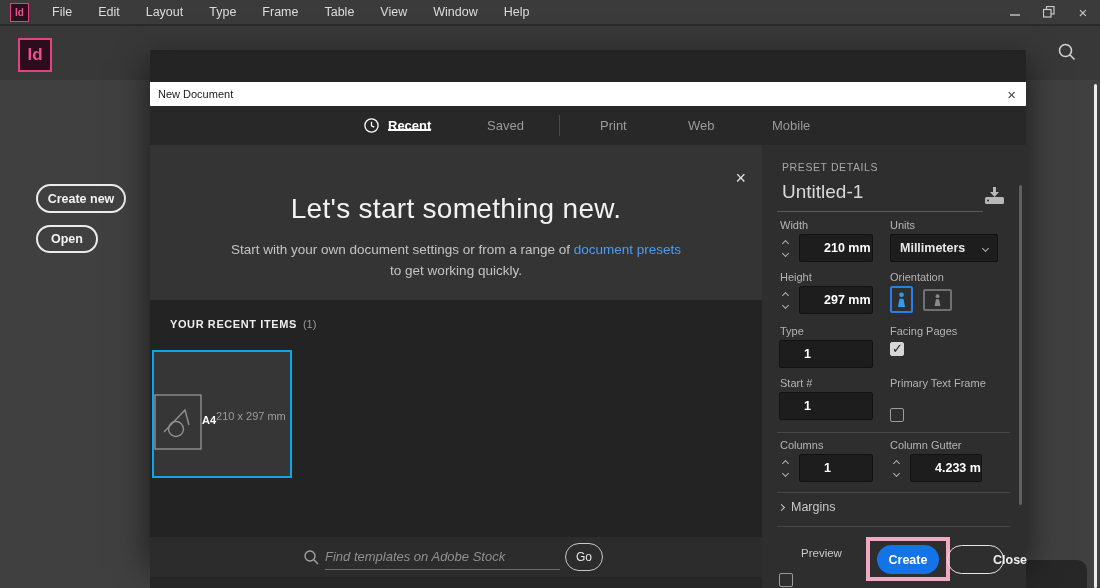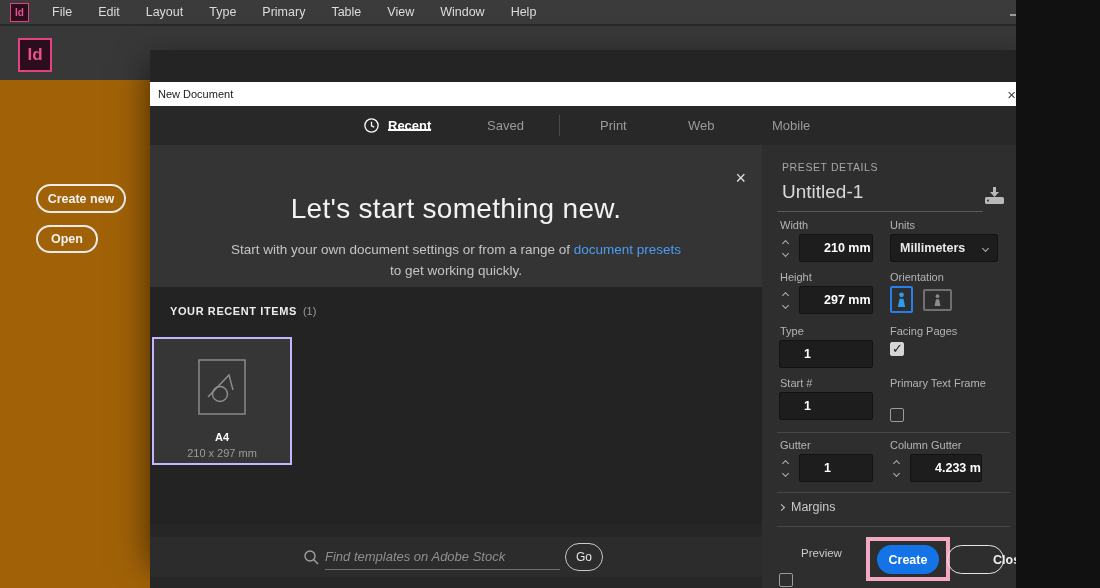--- a/index.html
+++ b/index.html
@@ -1,17 +1,17 @@
 <!DOCTYPE html>
 <html><head>
 <meta charset="utf-8">
 <style>
   * { margin:0; padding:0; box-sizing:border-box; }
   body { font-family:"Liberation Sans","DejaVu Sans",sans-serif; background:#111; }
-  #stage { position:relative; width:1016px; height:588px; background:#a16207; overflow:hidden; }
+  #stage { position:relative; width:1100px; height:588px; background:#404040; overflow:hidden; }
 
   
   #menubar { position:absolute; left:0; top:0; width:1100px; height:26px; background:#3b3b3b;
              display:flex; align-items:center; padding-left:10px; border-bottom:2px solid #2a2a2a; }
   .mini-logo { width:19px; height:19px; background:#2b0d1e; border:1px solid #e0437f; color:#e8538c;
                font-size:10px; font-weight:bold; display:flex; align-items:center; justify-content:center; margin-right:10px; }
   .menu-item { color:#dcdcdc; font-size:12.5px; padding:0 13px; cursor:default; }
   #win-controls { margin-left:auto; display:flex; align-items:center; gap:0; }
   .win-btn { width:34px; height:24px; display:flex; align-items:center; justify-content:center; color:#c9c9c9; }
 
@@ -45,25 +45,25 @@
   #tab-divider { position:absolute; left:409px; top:9px; width:1px; height:21px; background:#4a4a4a; }
 
   #dlg-content { display:flex; height:443px; }
   #main-col { position:relative; width:612px; background:#262626; }
   #banner { position:absolute; left:0; top:0; width:612px; height:155px; background:#343434; }
   #banner-close { position:absolute; right:16px; top:24px; color:#e0e0e0; font-size:18px; line-height:1; cursor:pointer; }
   #banner-heading { position:absolute; top:48px; width:100%; text-align:center; color:#f2f2f2; font-size:28px; letter-spacing:.3px; }
   #banner-sub { position:absolute; top:94px; width:100%; text-align:center; color:#c4c4c4; font-size:13.5px; line-height:21px; }
   .link { color:#4b9cf5; cursor:pointer; }
 
-  #recent-area { position:absolute; left:0; top:142px; width:612px; height:237px; background:#232323; }
+  #recent-area { position:absolute; left:0; top:155px; width:612px; height:237px; background:#232323; }
   #recent-header { position:absolute; left:20px; top:18px; font-size:11px; font-weight:bold; color:#ededed; letter-spacing:.6px; }
   #recent-count { color:#9a9a9a; font-weight:normal; margin-left:6px; letter-spacing:0; }
   #recent-card { position:absolute; left:2px; top:50px; width:140px; height:128px; background:#363636;
-                 border:2px solid #c4b5fd; display:flex; flex-direction:column; align-items:center; cursor:pointer; }
+                 border:2px solid #0ea5e9; display:flex; flex-direction:row; align-items:center; cursor:pointer; }
   .card-name { color:#ffffff; font-size:11px; font-weight:bold; margin-top:12px; }
   .card-dims { color:#9c9c9c; font-size:11px; margin-top:4px; }
 
   #search-row { position:absolute; left:0; top:392px; width:612px; height:40px; background:#2c2c2c; }
   #stock-input { position:absolute; left:175px; top:7px; width:235px; height:26px; background:transparent; border:none;
                  border-bottom:1px solid #6e6e6e; color:#cfcfcf; font-size:13px; font-family:inherit; outline:none; }
   #stock-input::placeholder { font-style:italic; color:#8f8f8f; }
   #go-btn { position:absolute; left:415px; top:6px; width:38px; height:28px; border:1.5px solid #c9c9c9; border-radius:14px;
             color:#e6e6e6; font-size:12px; background:transparent; display:flex; align-items:center; justify-content:center; cursor:pointer; }
 
@@ -102,21 +102,21 @@
 <body>
 
 <div id="stage">
 
   <div id="menubar">
     <div class="mini-logo">Id</div>
     <span class="menu-item">File</span>
     <span class="menu-item">Edit</span>
     <span class="menu-item">Layout</span>
     <span class="menu-item">Type</span>
-    <span class="menu-item">Primary</span>
+    <span class="menu-item">Frame</span>
     <span class="menu-item">Table</span>
     <span class="menu-item">View</span>
     <span class="menu-item">Window</span>
     <span class="menu-item">Help</span>
     <div id="win-controls">
       <span class="win-btn">
         <svg width="11" height="11">
             <line x1="0" y1="8" x2="10" y2="8" stroke="#c9c9c9" stroke-width="1.4"></line>
           </svg>
       </span>
@@ -264,21 +264,21 @@
         <div class="pp-abs field-label" style="left:128px; top:180px;">Facing Pages</div>
         <div class="pp-abs checkbox checked" style="left:128px; top:197px;"></div>
 
         <div class="pp-abs field-label" style="left:18px; top:232px;">Start #</div>
         <input class="pp-abs field-box" style="left: 17px; top: 247px; width: 94px;" type="text" value="1">
         <div class="pp-abs field-label" style="left:128px; top:232px;">Primary Text Frame</div>
         <div class="pp-abs checkbox" style="left:128px; top:249px;"></div>
 
         <div class="pp-abs panel-divider" style="top:287px;"></div>
 
-        <div class="pp-abs field-label" style="left:18px; top:294px;">Gutter</div>
+        <div class="pp-abs field-label" style="left:18px; top:294px;">Columns</div>
         <div class="pp-abs stepper" style="left:15px; top:309px;">
           <span class="chev up"></span>
           <span class="chev down"></span>
         </div>
         <input class="pp-abs field-box" style="left: 37px; top: 309px; width: 74px;" type="text" value="1">
         <div class="pp-abs field-label" style="left:128px; top:294px;">Column Gutter</div>
         <div class="pp-abs stepper" style="left:126px; top:309px;">
           <span class="chev up"></span>
           <span class="chev down"></span>
         </div>

